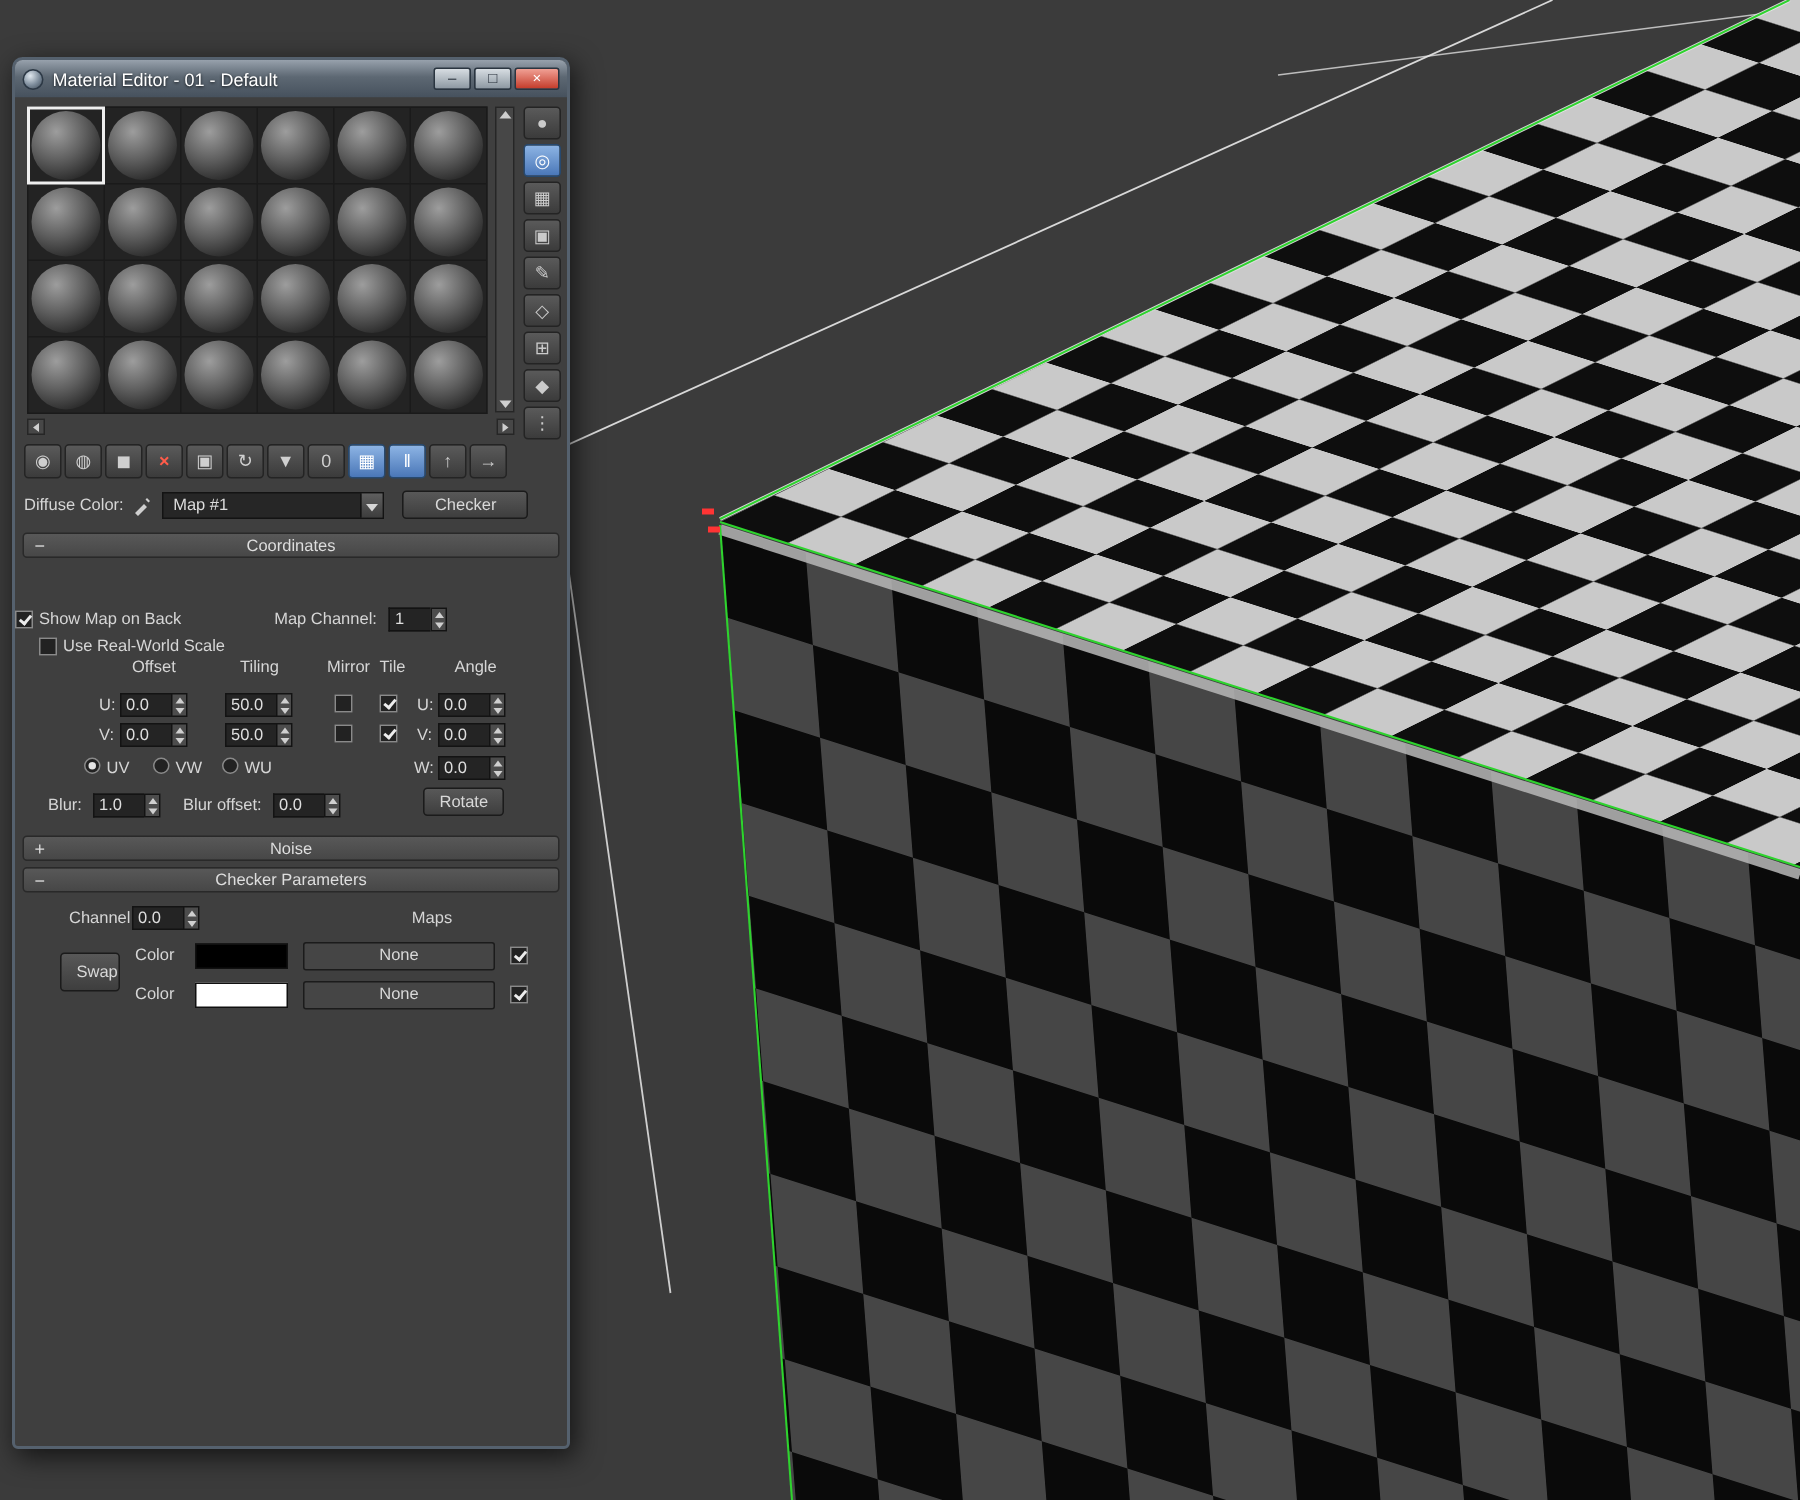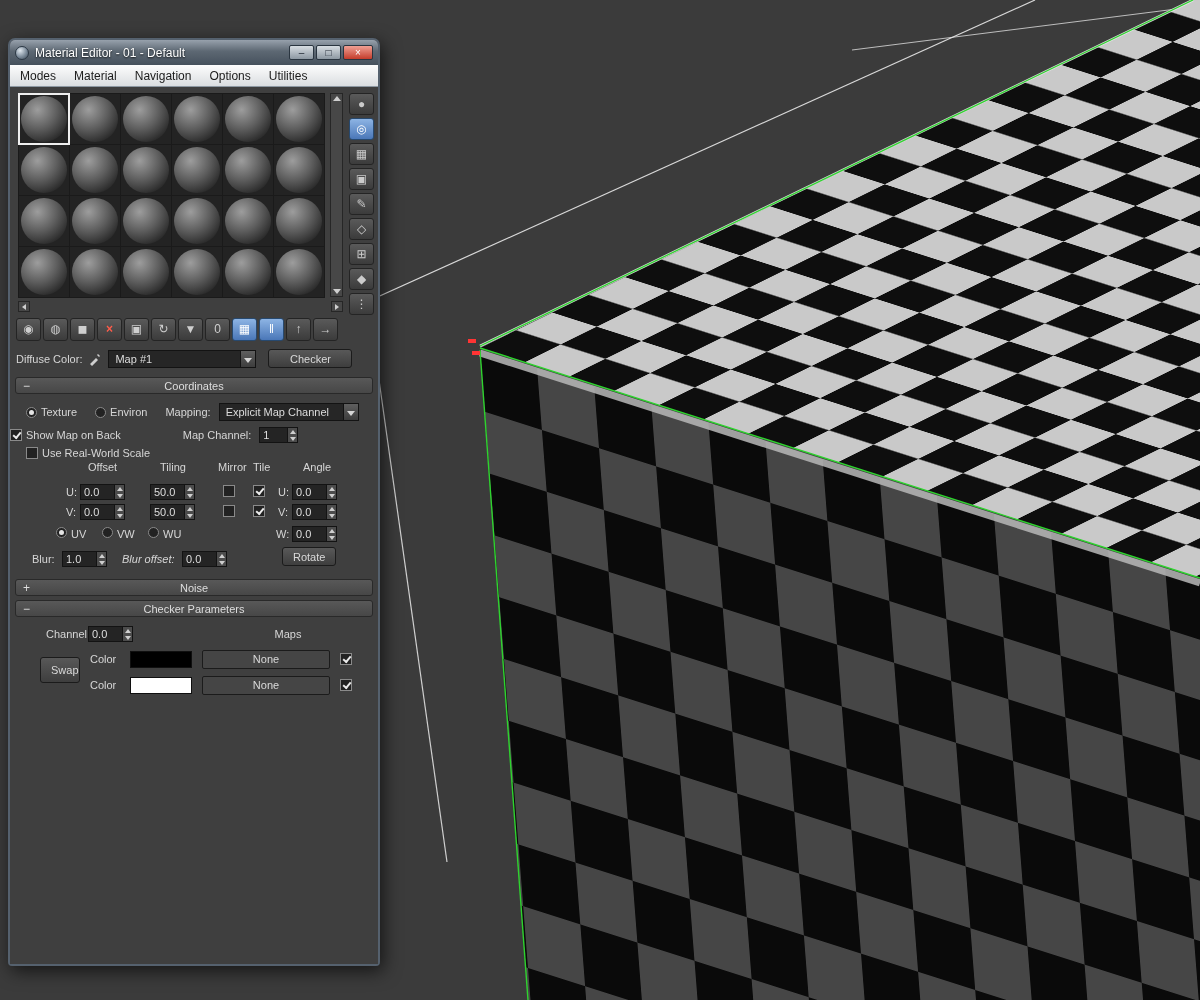--- a/index.html
+++ b/index.html
@@ -136,27 +136,20 @@
   <div class="titlebar">
     <span class="appicon"></span>
     <span class="title">Material Editor - 01 - Default</span>
     <span class="winbtns">
       <span class="winbtn">–</span>
       <span class="winbtn">□</span>
       <span class="winbtn close">×</span>
     </span>
   </div>
 
-  <div class="menubar">
-    <span>Modes</span>
-    <span>Material</span>
-    <span>Navigation</span>
-    <span>Options</span>
-    <span>Utilities</span>
-  </div>
 
   <div class="content">
 
     <div class="slots">
       <div class="slot active"></div>
       <div class="slot"></div>
       <div class="slot"></div>
       <div class="slot"></div>
       <div class="slot"></div>
       <div class="slot"></div>
@@ -229,31 +222,20 @@
         <span class="ddarr"></span>
       </div>
       <button class="btn" style="margin-left:12px;width:84px;">Checker</button>
     </div>
 
     <div class="roll" style="top:290px;">
       <span class="pm">−</span>
       <span>Coordinates</span>
     </div>
 
-    <div class="row gap4" style="left:16px;top:316px;">
-      <span class="rad on"></span>
-      <span class="lbl">Texture</span>
-      <span class="rad" style="margin-left:14px;"></span>
-      <span class="lbl">Environ</span>
-      <span class="lbl" style="margin-left:14px;">Mapping:</span>
-      <div class="dd" style="margin-left:4px;width:140px;">
-        <span class="txt">Explicit Map Channel</span>
-        <span class="ddarr"></span>
-      </div>
-    </div>
 
     <div class="row gap4" style="left:0;top:340px;">
       <span class="cb on"></span>
       <span class="lbl">Show Map on Back</span>
       <span class="lbl" style="margin-left:58px;">Map Channel:</span>
       <span class="num small" style="margin-left:4px;">
         <input readonly="" value="1" style="">
         <span class="spin">
             <i class="su"></i>
             <i class="sd"></i>
@@ -349,21 +331,21 @@
 
     <div class="row" style="left:0;top:462px;width:364px;height:20px;">
       <span class="lbl" style="position:absolute;left:22px;">Blur:</span>
       <span class="num" style="position:absolute;left:52px;">
         <input readonly="" value="1.0" style="">
         <span class="spin">
             <i class="su"></i>
             <i class="sd"></i>
           </span>
         </span>
-      <span class="lbl" style="position:absolute;left:112px;font-style:italic;">Blur offset:</span>
+      <span class="lbl" style="position:absolute;left:112px;">Blur offset:</span>
       <span class="num" style="position:absolute;left:172px;">
         <input readonly="" value="0.0" style="">
         <span class="spin">
             <i class="su"></i>
             <i class="sd"></i>
           </span>
         </span>
       <button class="btn" style="position:absolute;left:272px;top:-2px;width:54px;">Rotate</button>
     </div>
 

